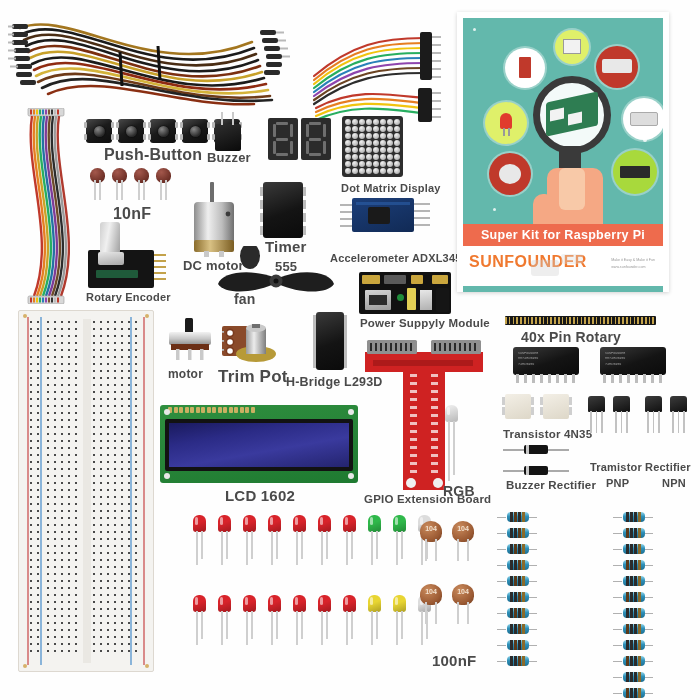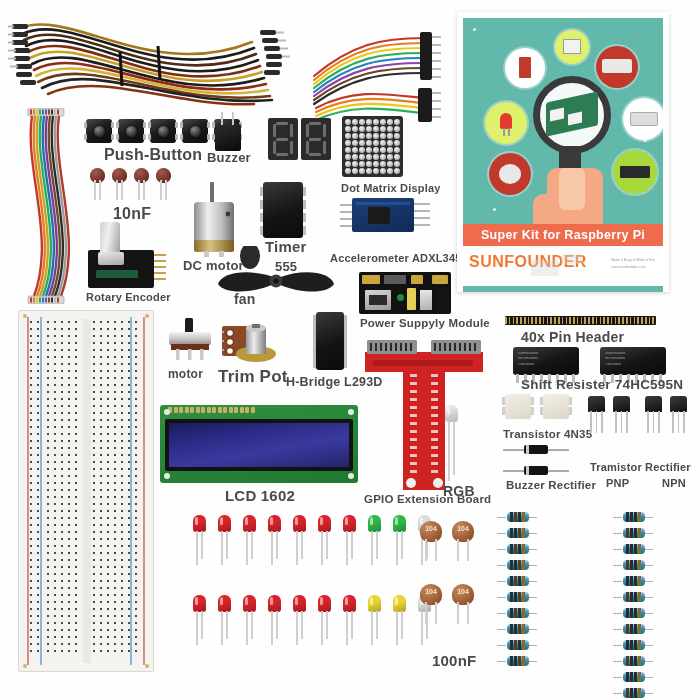--- a/index.html
+++ b/index.html
@@ -662,21 +662,21 @@
       <i></i>
       <i></i>
       <i></i>
       <i></i>
       <i></i>
       <i></i>
       <i></i>
       <i></i>
       <i></i>
     </div>
-  <div class="lbl" style="left:521px;top:329px;font-size:14px;">40x Pin Header</div>
+  <div class="lbl" style="left:521px;top:329px;font-size:14px;">40x Pin Rotary</div>
 
   <div class="dip" style="left:513px;top:347px;width:66px;height:28px;">
     <div style="position:absolute;left:5px;top:4px;right:4px;color:#9b9b9b;font-size:3.4px;line-height:1.55;font-family:'Liberation Mono',monospace;">
       <div>SUNFOUNDER</div>
       <div>MM74HC595N</div>
       <div>74HC595N</div>
     </div>
     <div class="leg" style="left:3px;bottom:-8px;"></div>
       <div class="leg" style="left:11px;bottom:-8px;"></div>
     <div class="leg" style="left:19px;bottom:-8px;"></div>
@@ -694,21 +694,20 @@
     </div>
     <div class="leg" style="left:3px;bottom:-8px;"></div>
       <div class="leg" style="left:11px;bottom:-8px;"></div>
     <div class="leg" style="left:19px;bottom:-8px;"></div>
       <div class="leg" style="left:27px;bottom:-8px;"></div>
     <div class="leg" style="left:35px;bottom:-8px;"></div>
       <div class="leg" style="left:43px;bottom:-8px;"></div>
     <div class="leg" style="left:51px;bottom:-8px;"></div>
       <div class="leg" style="left:59px;bottom:-8px;"></div>
   </div>
-  <div class="lbl" style="left:521px;top:377px;font-size:13.5px;">Shift Resister 74HC595N</div>
 
   <div class="opto" style="left:505px;top:394px;">
     <div class="leg" style="left:-3px;top:3px;"></div>
       <div class="leg" style="left:-3px;top:13px;"></div>
     <div class="leg" style="right:-3px;top:3px;"></div>
       <div class="leg" style="right:-3px;top:13px;"></div>
   </div>
   <div class="opto" style="left:543px;top:394px;">
     <div class="leg" style="left:-3px;top:3px;"></div>
       <div class="leg" style="left:-3px;top:13px;"></div>

